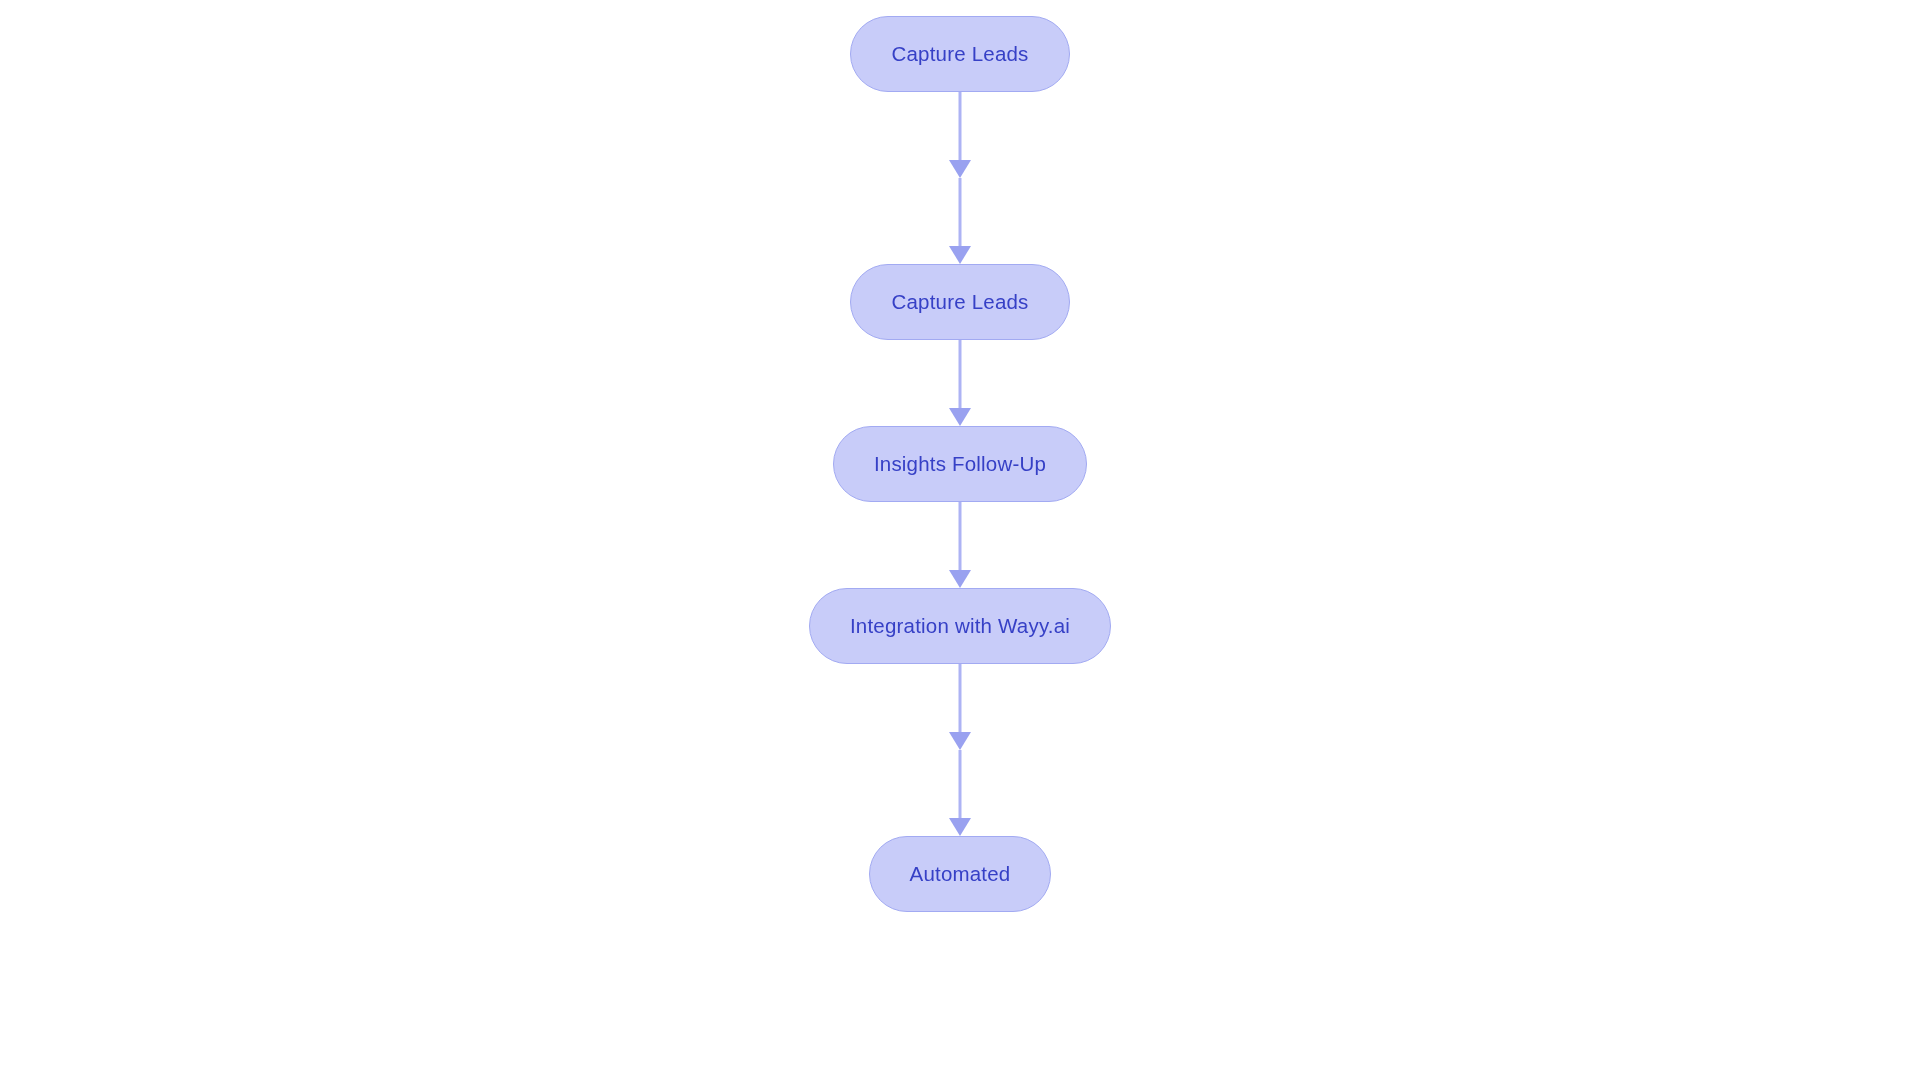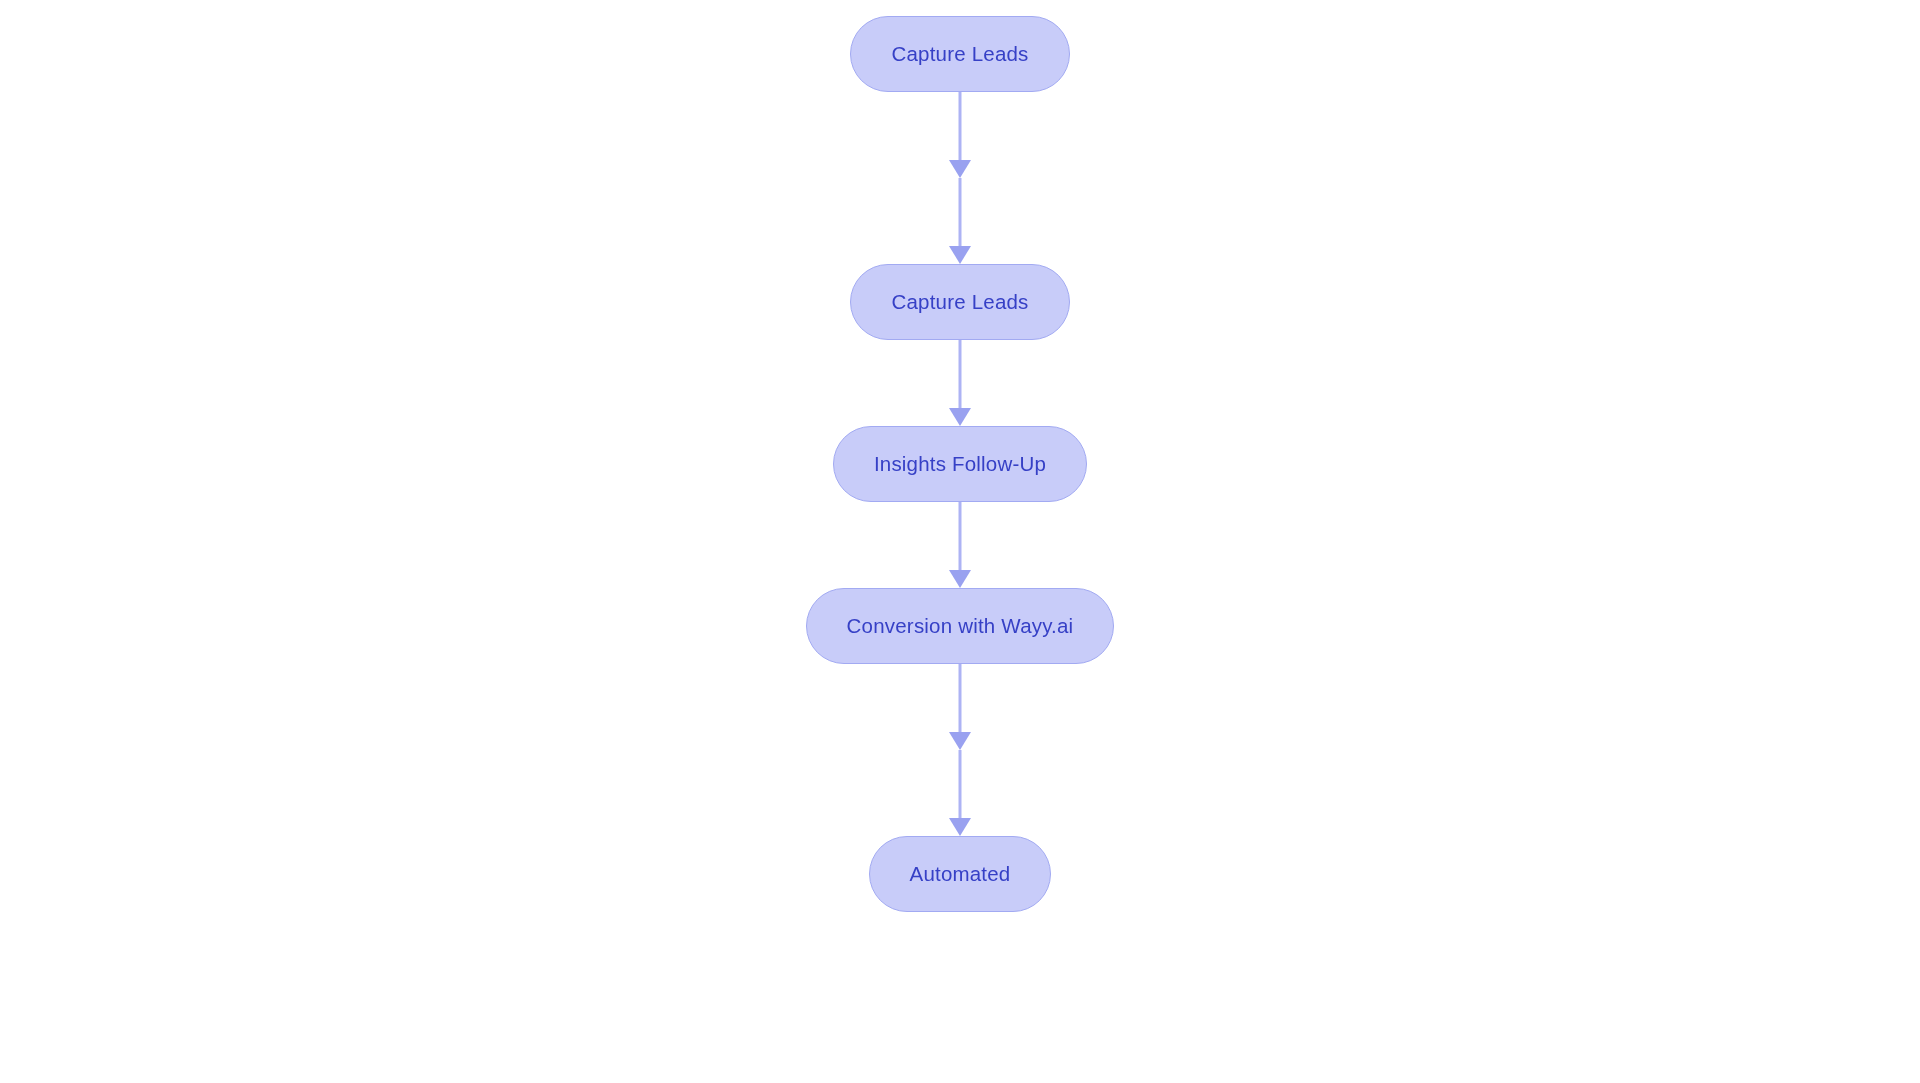--- a/index.html
+++ b/index.html
@@ -93,21 +93,21 @@
       <span class="node-label">Insights Follow-Up</span>
     </div>
     <svg class="arrow" width="26" height="86" viewBox="0 0 26 86">
       <line x1="13" y1="0" x2="13" y2="70"></line>
       <path d="M2,68 L24,68 L13,86 Z"></path>
     </svg>
   </div>
 
   <div class="flow-step">
     <div class="node">
-      <span class="node-label">Conversion with Wayy.ai</span>
+      <span class="node-label">Integration with Wayy.ai</span>
     </div>
     <svg class="arrow" width="26" height="86" viewBox="0 0 26 86">
       <line x1="13" y1="0" x2="13" y2="70"></line>
       <path d="M2,68 L24,68 L13,86 Z"></path>
     </svg>
   </div>
 
   <div class="flow-step">
     <svg class="arrow" width="26" height="86" viewBox="0 0 26 86">
       <line x1="13" y1="0" x2="13" y2="70"></line>

